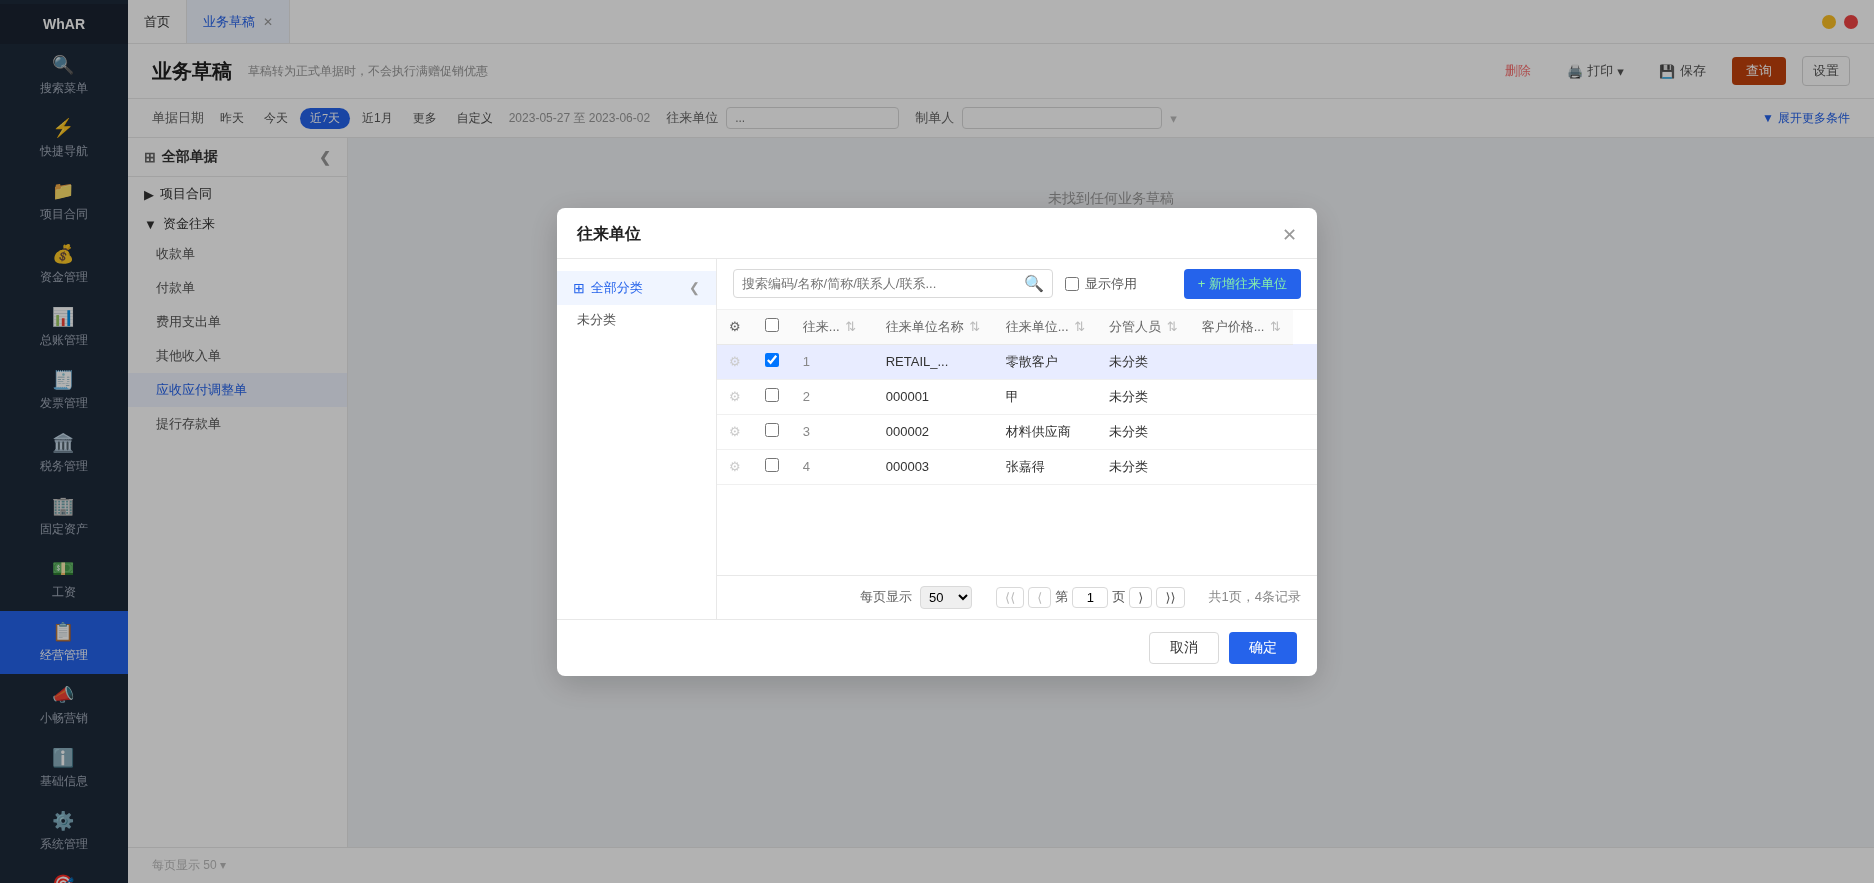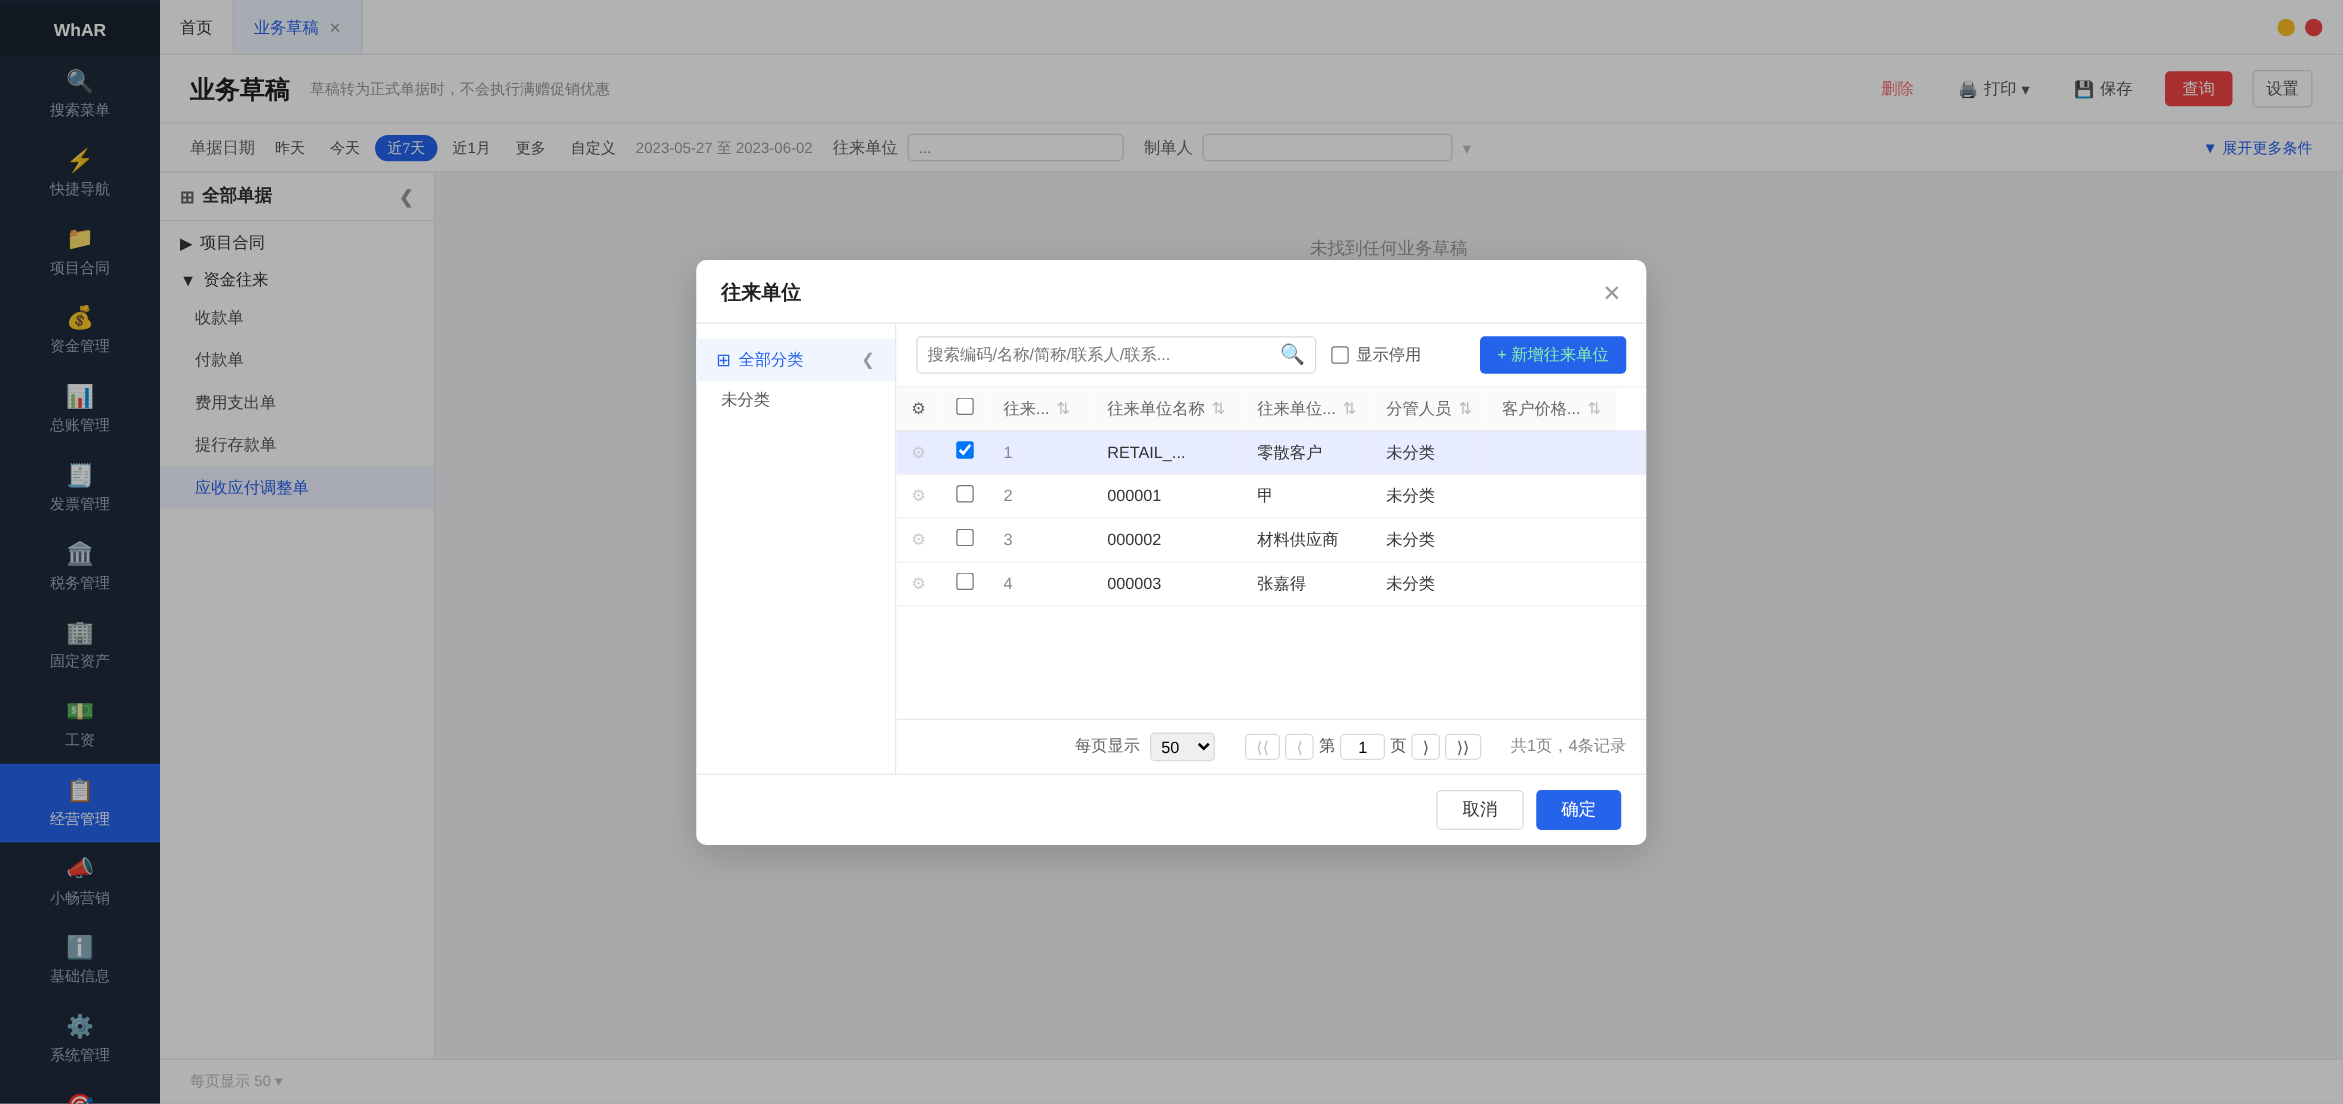--- a/index.html
+++ b/index.html
@@ -36,21 +36,21 @@
     .minimize-btn { background: #fbbf24; }
     .close-btn-win { background: #ef4444; }
 
     
     .content-header {
       background: #fff; padding: 12px 24px; border-bottom: 1px solid #e8e8e8; display: flex; align-items: center; gap: 16px;
     }
     .page-title { font-size: 20px; font-weight: bold; color: #222; }
     .draft-notice { font-size: 12px; color: #999; }
     .toolbar-btn { display: flex; align-items: center; gap: 4px; padding: 4px 10px; font-size: 13px; color: #555; cursor: pointer; border: none; background: none; }
-    .toolbar-btn.primary { background: #ef4444; color: #fff; border-radius: 4px; padding: 5px 14px; }
+    .toolbar-btn.primary { background: #c2410c; color: #fff; border-radius: 4px; padding: 5px 14px; }
     .toolbar-btn.settings { border: 1px solid #d9d9d9; border-radius: 4px; padding: 5px 10px; }
 
     
     .filter-bar {
       background: #fff; padding: 8px 24px; border-bottom: 1px solid #e8e8e8;
     }
     .filter-row { display: flex; align-items: center; gap: 16px; flex-wrap: wrap; }
     .filter-item { display: flex; align-items: center; gap: 8px; font-size: 13px; }
     .filter-label { color: #666; white-space: nowrap; }
     .filter-date-btns { display: flex; gap: 4px; }
@@ -285,24 +285,27 @@
       <div class="left-panel-item left-panel-sub">
           <span>收款单</span>
         </div>
       <div class="left-panel-item left-panel-sub">
           <span>付款单</span>
         </div>
       <div class="left-panel-item left-panel-sub">
           <span>费用支出单</span>
         </div>
       <div class="left-panel-item left-panel-sub">
-          <span>提行存款单</span>
+          <span>其他收入单</span>
         </div>
       <div class="left-panel-item left-panel-sub active">
           <span>应收应付调整单</span>
+        </div>
+      <div class="left-panel-item left-panel-sub">
+          <span>提行存款单</span>
         </div>
     </div>
 
     <div class="table-area">
       <div class="table-empty">未找到任何业务草稿</div>
     </div>
   </div>
 
   <div class="bottom-bar">
     <span style="font-size:12px; color:#bbb;">每页显示 50 ▾</span>

